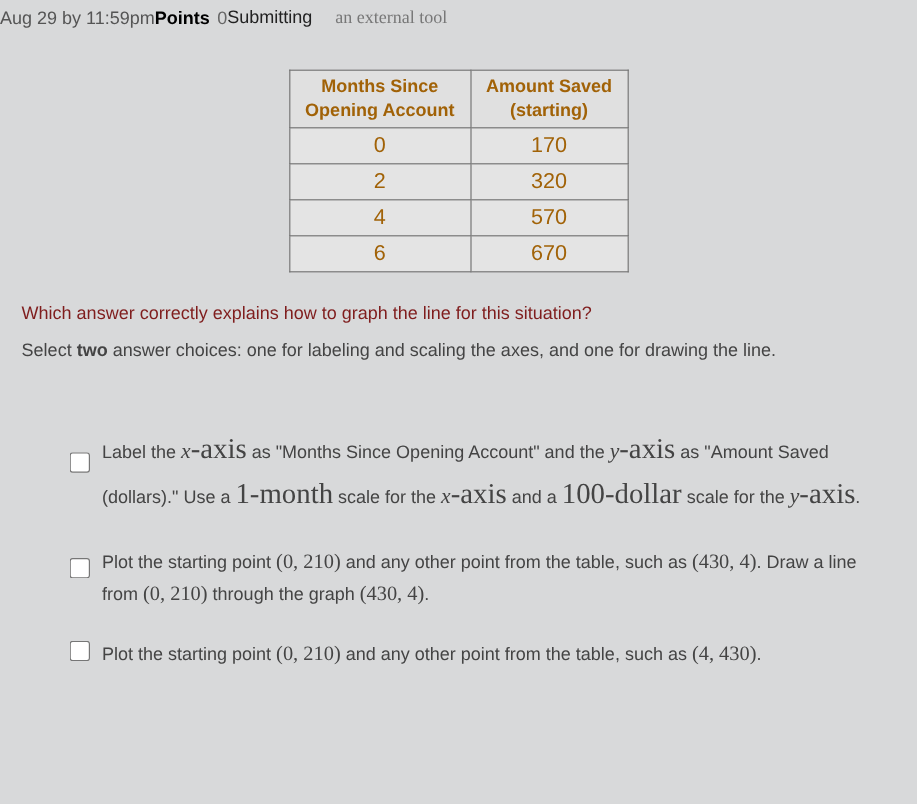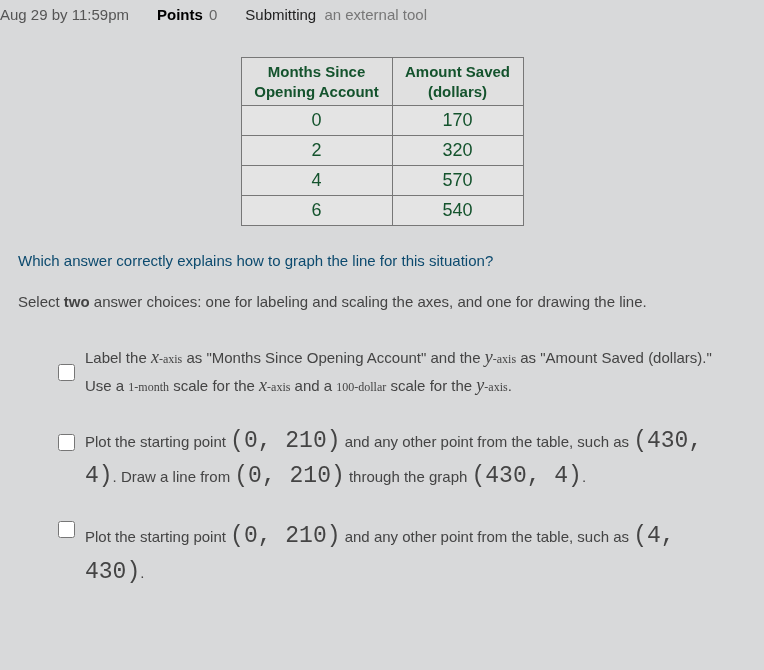--- a/index.html
+++ b/index.html
@@ -6,65 +6,64 @@
     body {
       font-family: Arial, Helvetica, sans-serif;
       background: #d8d9da;
       width: 764px;
       height: 670px;
       overflow: hidden;
       color: #3a3a3a;
     }
     .header {
       display: flex;
-      gap: 28px;
       padding: 6px 0 6px 0;
       font-size: 15px;
       align-items: center;
     }
     .header .due { color: #555; }
     .header .points-label { font-weight: bold; color: #000000; }
     .header .points-val { color: #666; margin-left: 2px; }
     .header .submitting-label { font-weight: normal; color: #222; }
-    .header .submitting-val { color: #777; margin-left: 4px; }
+    .header .submitting-val { color: #777; margin-left: 15px; font-family: Liberation Serif, serif; }
     .content {
       padding: 10px 18px 0 18px;
     }
     .table-wrap {
       display: flex;
       justify-content: center;
       margin: 18px 0 26px 0;
     }
     table {
       border-collapse: collapse;
       background: #e4e4e4;
     }
     th, td {
       border: 1px solid #777;
       padding: 4px 10px;
       text-align: center;
       font-size: 17px;
-      color: #14532d;
+      color: #a16207;
     }
     th {
       font-weight: bold;
       background: #e0e0e0;
       font-size: 15px;
       line-height: 1.3;
     }
     td { font-size: 18px; }
     .question {
       font-size: 15px;
-      color: #0c4a6e;
-      margin-bottom: 24px;
+      color: #7f1d1d;
+      margin-bottom: 14px;
     }
     .instruction {
       font-size: 15px;
       color: #444;
-      margin-bottom: 34px;
+      margin-bottom: 56px;
     }
     .instruction b { font-weight: bold; }
     .choices {
       padding: 0 18px 0 40px;
     }
     .choice {
       display: flex;
       align-items: flex-start;
       gap: 10px;
       margin-bottom: 24px;
@@ -82,25 +81,25 @@
     }
     .choice.short input[type="checkbox"] { margin-top: 10px; }
     .choice.one input[type="checkbox"] { margin-top: 2px; }
     .mathvar {
       font-family: "Times New Roman", serif;
       font-style: italic;
       font-size: 18px;
     }
     .mathterm {
       font-family: "Times New Roman", serif;
-      font-size: 12px;
+      font-size: 24px;
     }
     .mathpoint {
-      font-family: Liberation Mono, monospace;
-      font-size: 23px;
+      font-family: Liberation Serif, serif;
+      font-size: 17px;
     }
   </style>
 </head>
 <body>
 
 <div class="header">
   <span class="due">Aug 29 by 11:59pm</span>
   <span>
     <span class="points-label">Points</span>
     <span class="points-val">0</span>
@@ -114,40 +113,40 @@
 <div class="content">
 
   <div class="table-wrap">
     <table>
       <thead>
         <tr>
           <th>
             <span style="display:inline-block;max-width:130px">Months Since Opening Account</span>
           </th>
           <th>
-            <span style="display:inline-block;max-width:110px">Amount Saved (dollars)</span>
+            <span style="display:inline-block;max-width:110px">Amount Saved (starting)</span>
           </th>
         </tr>
       </thead>
       <tbody>
         <tr>
           <td>0</td>
           <td>170</td>
         </tr>
         <tr>
           <td>2</td>
           <td>320</td>
         </tr>
         <tr>
           <td>4</td>
           <td>570</td>
         </tr>
         <tr>
           <td>6</td>
-          <td>540</td>
+          <td>670</td>
         </tr>
       </tbody>
     </table>
   </div>
 
   <div class="question">Which answer correctly explains how to graph the line for this situation?</div>
 
   <div class="instruction">
     <span>Select </span><b>two</b><span> answer choices: one for labeling and scaling the axes, and one for drawing the line.</span>
   </div>

